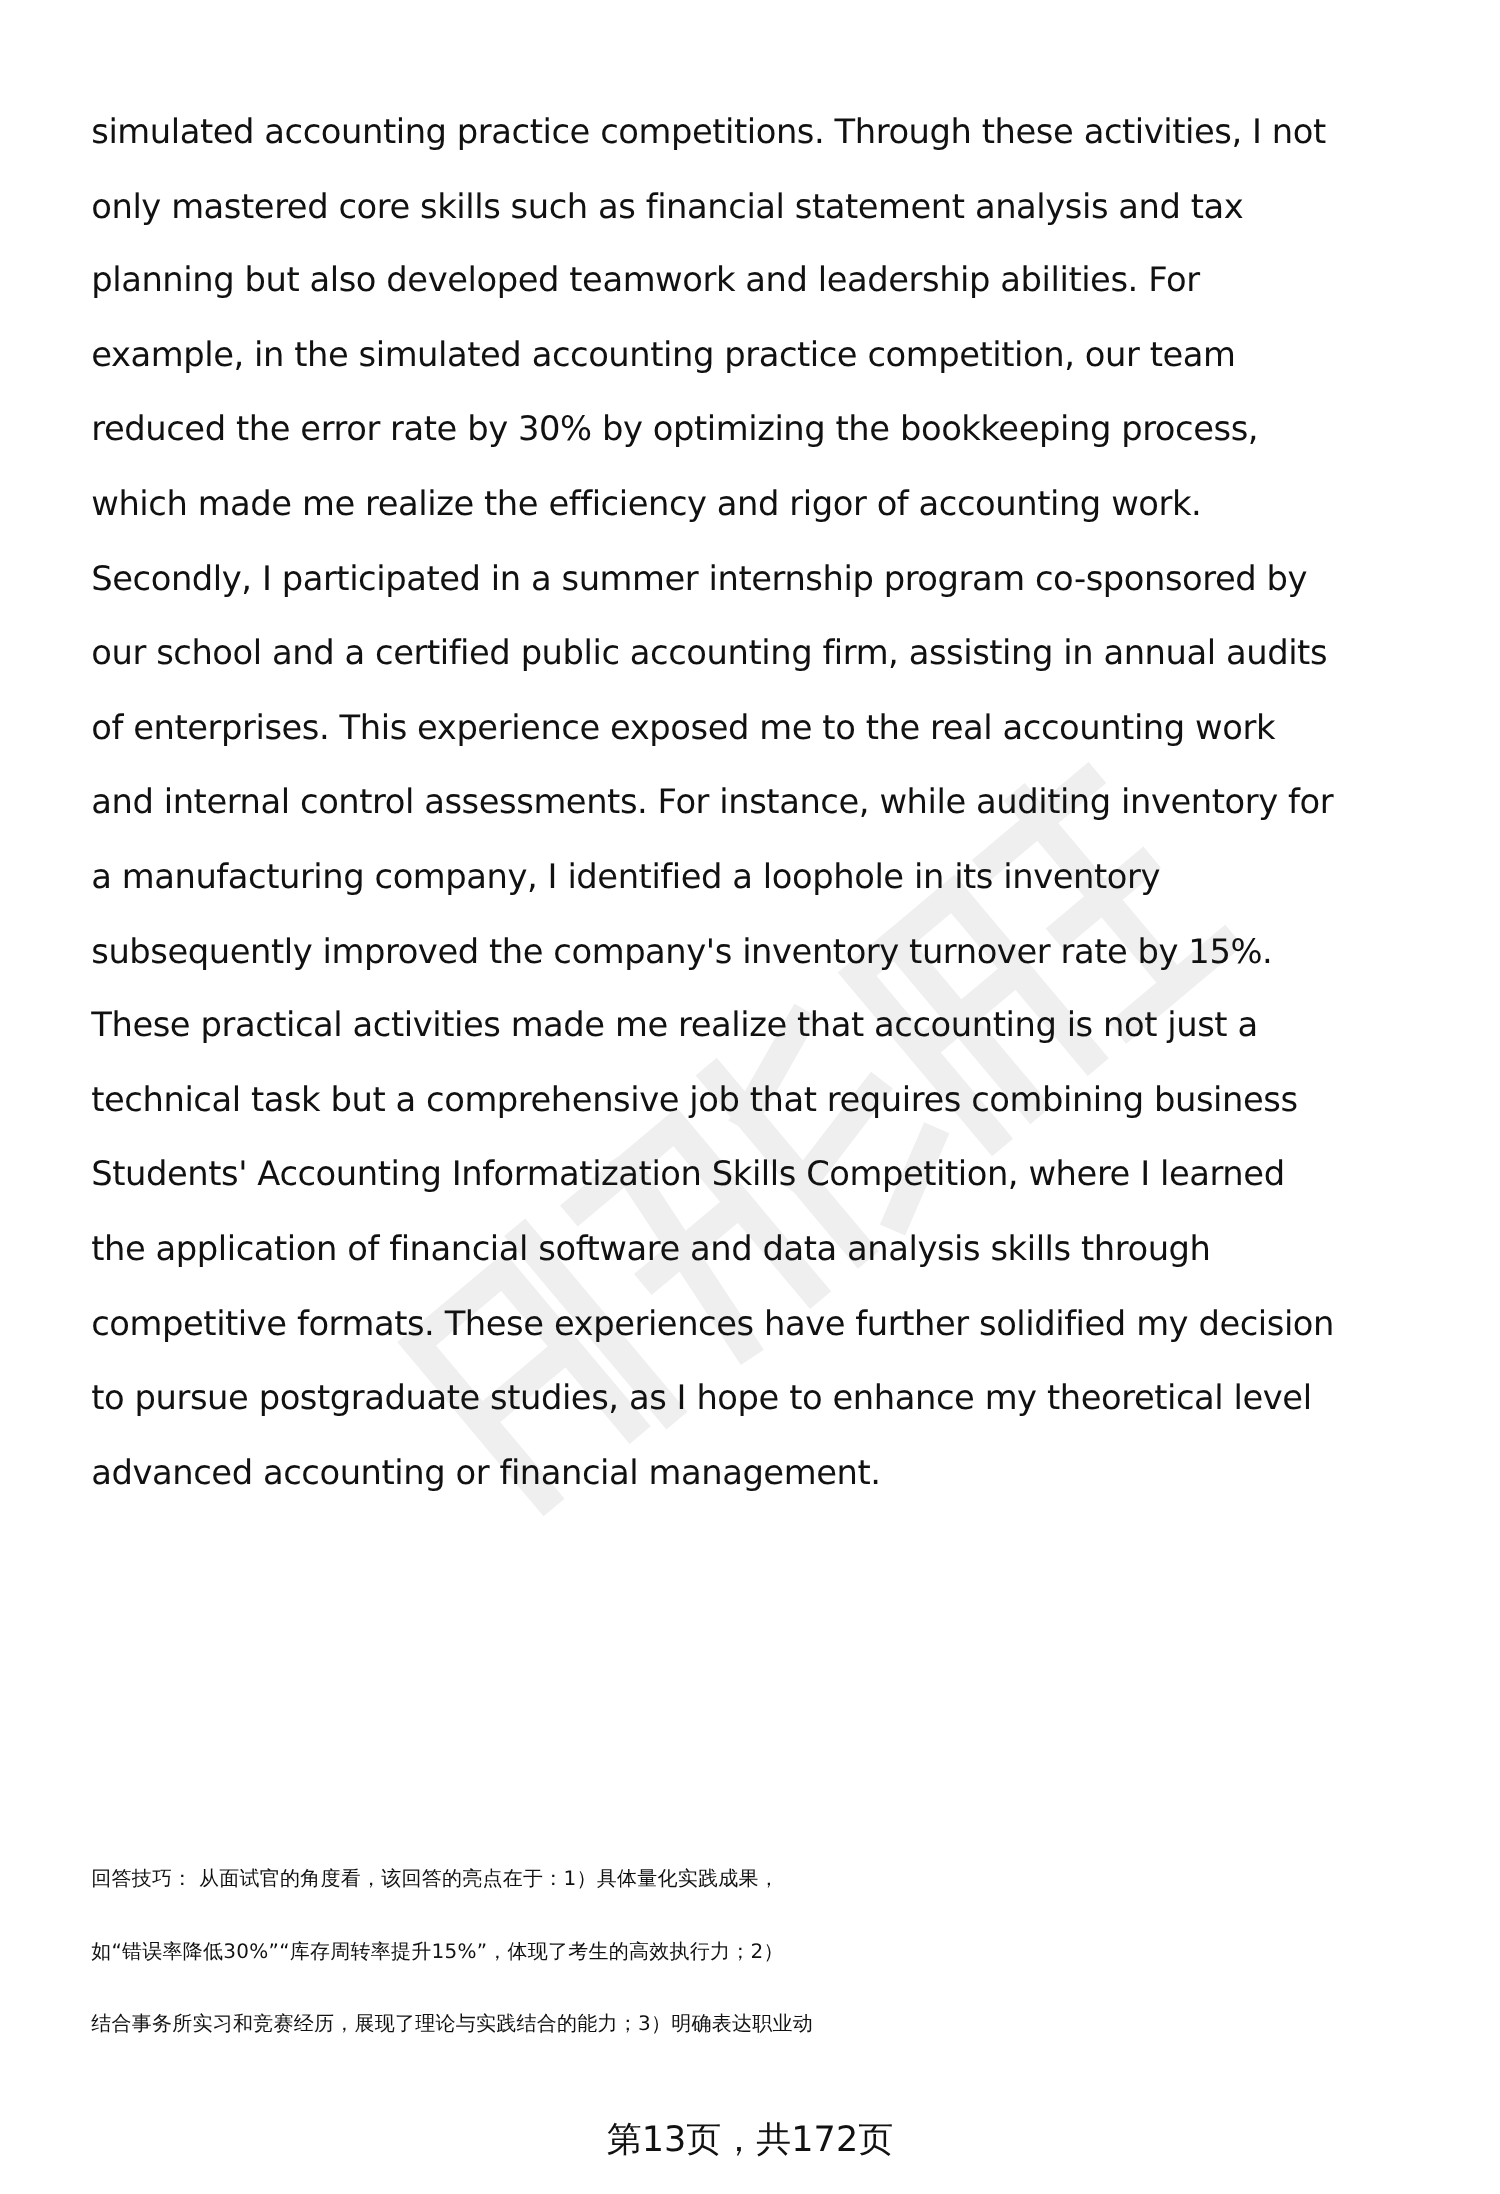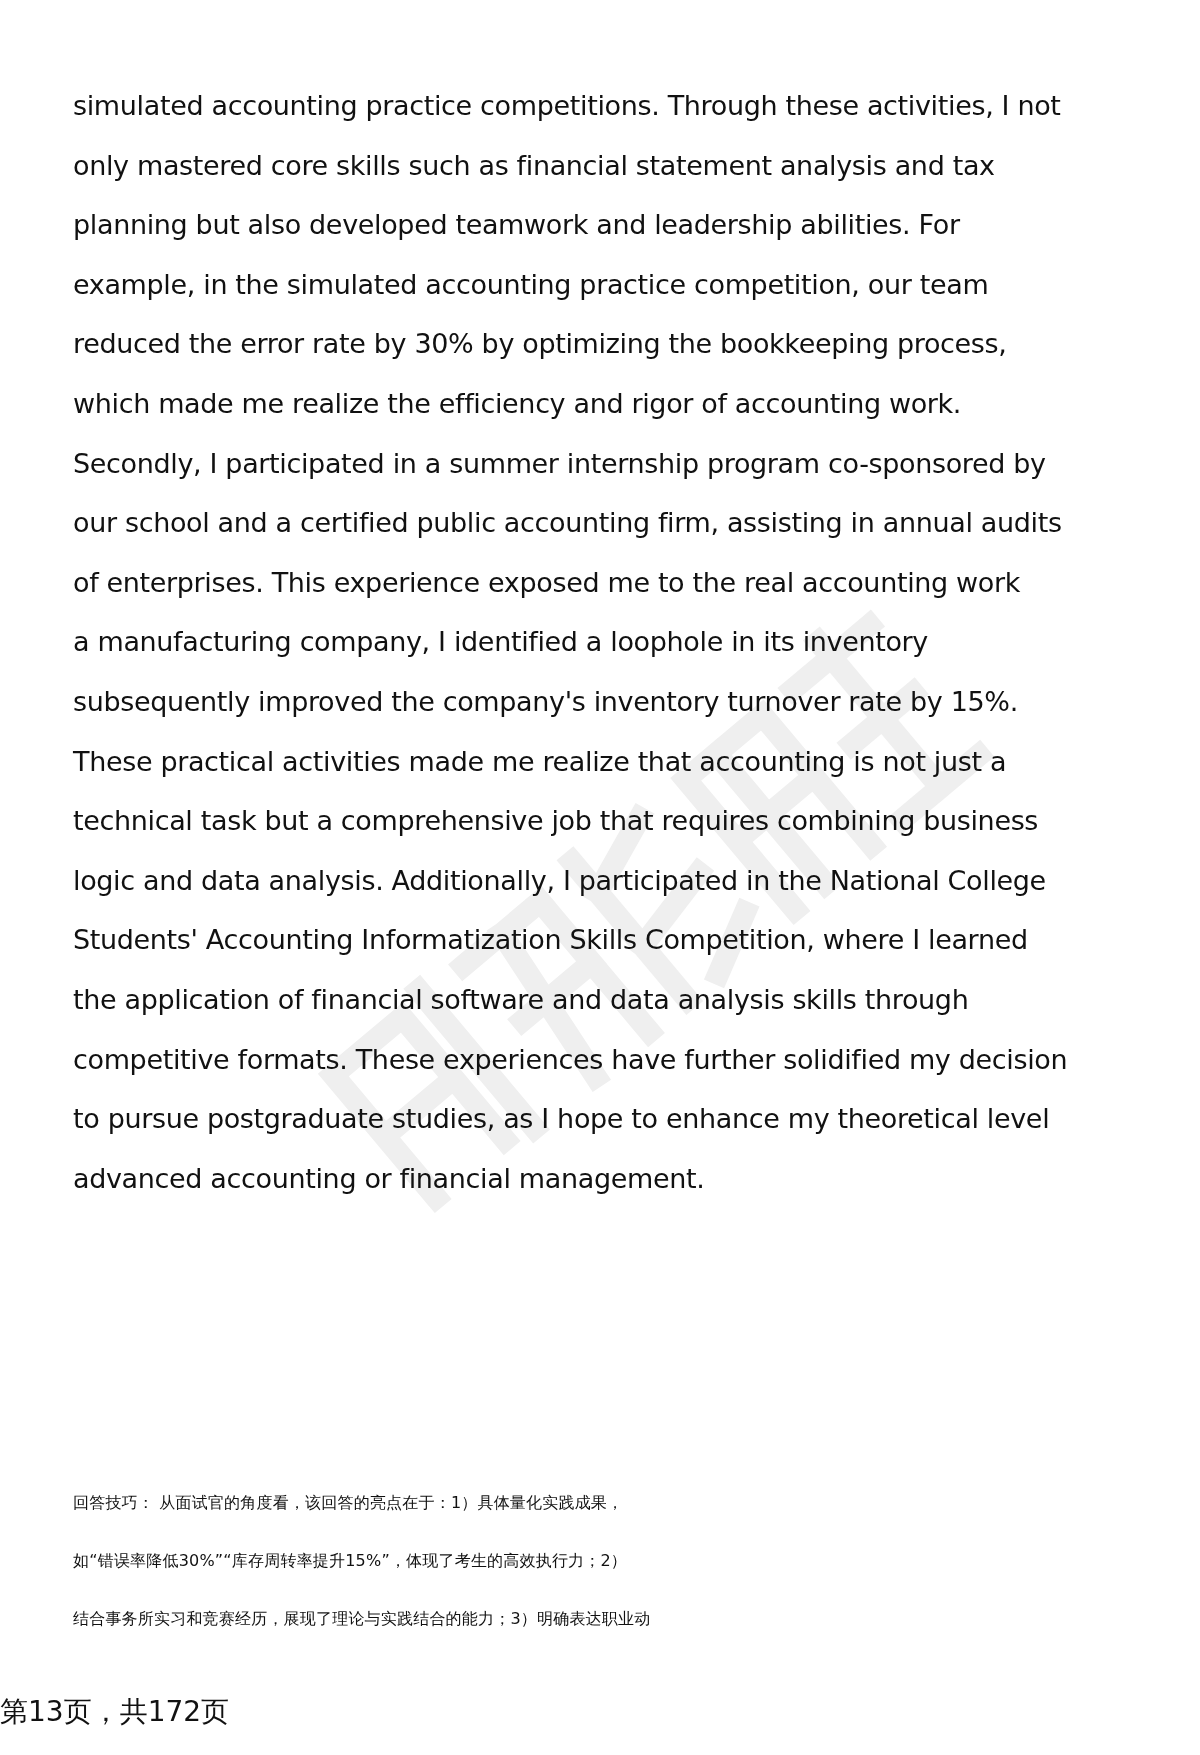--- a/index.html
+++ b/index.html
@@ -60,21 +60,21 @@
       font-size: 16px;
       white-space: nowrap;
       letter-spacing: 0.2px;
       font-family: "DejaVu Sans", sans-serif;
     }
     .footer {
       position: absolute;
       left: 0;
       top: 1676px;
       width: 1200px;
-      text-align: left;
+      text-align: center;
       font-size: 28px;
       line-height: 40px;
       font-family: "DejaVu Sans", sans-serif;
       color: #111111;
     }
   </style>
 </head>
 <body>
 
 <div class="page">
@@ -94,25 +94,25 @@
   <div class="body-text">
     <span class="en-line">simulated accounting practice competitions. Through these activities, I not</span>
     <span class="en-line">only mastered core skills such as financial statement analysis and tax</span>
     <span class="en-line">planning but also developed teamwork and leadership abilities. For</span>
     <span class="en-line">example, in the simulated accounting practice competition, our team</span>
     <span class="en-line">reduced the error rate by 30% by optimizing the bookkeeping process,</span>
     <span class="en-line">which made me realize the efficiency and rigor of accounting work.</span>
     <span class="en-line">Secondly, I participated in a summer internship program co-sponsored by</span>
     <span class="en-line">our school and a certified public accounting firm, assisting in annual audits</span>
     <span class="en-line">of enterprises. This experience exposed me to the real accounting work</span>
+    <span class="en-line">and internal control assessments. For instance, while auditing inventory for</span>
     <span class="en-line">a manufacturing company, I identified a loophole in its inventory</span>
     <span class="en-line">subsequently improved the company's inventory turnover rate by 15%.</span>
     <span class="en-line">These practical activities made me realize that accounting is not just a</span>
     <span class="en-line">technical task but a comprehensive job that requires combining business</span>
-    <span class="en-line">logic and data analysis. Additionally, I participated in the National College</span>
     <span class="en-line">Students' Accounting Informatization Skills Competition, where I learned</span>
     <span class="en-line">the application of financial software and data analysis skills through</span>
     <span class="en-line">competitive formats. These experiences have further solidified my decision</span>
     <span class="en-line">to pursue postgraduate studies, as I hope to enhance my theoretical level</span>
     <span class="en-line">advanced accounting or financial management.</span>
   </div>
 
   <div class="tip">
     <span class="zh-line">回答技巧： 从面试官的角度看，该回答的亮点在于：1）具体量化实践成果，</span>
     <span class="zh-line">如“错误率降低30%”“库存周转率提升15%”，体现了考生的高效执行力；2）</span>

